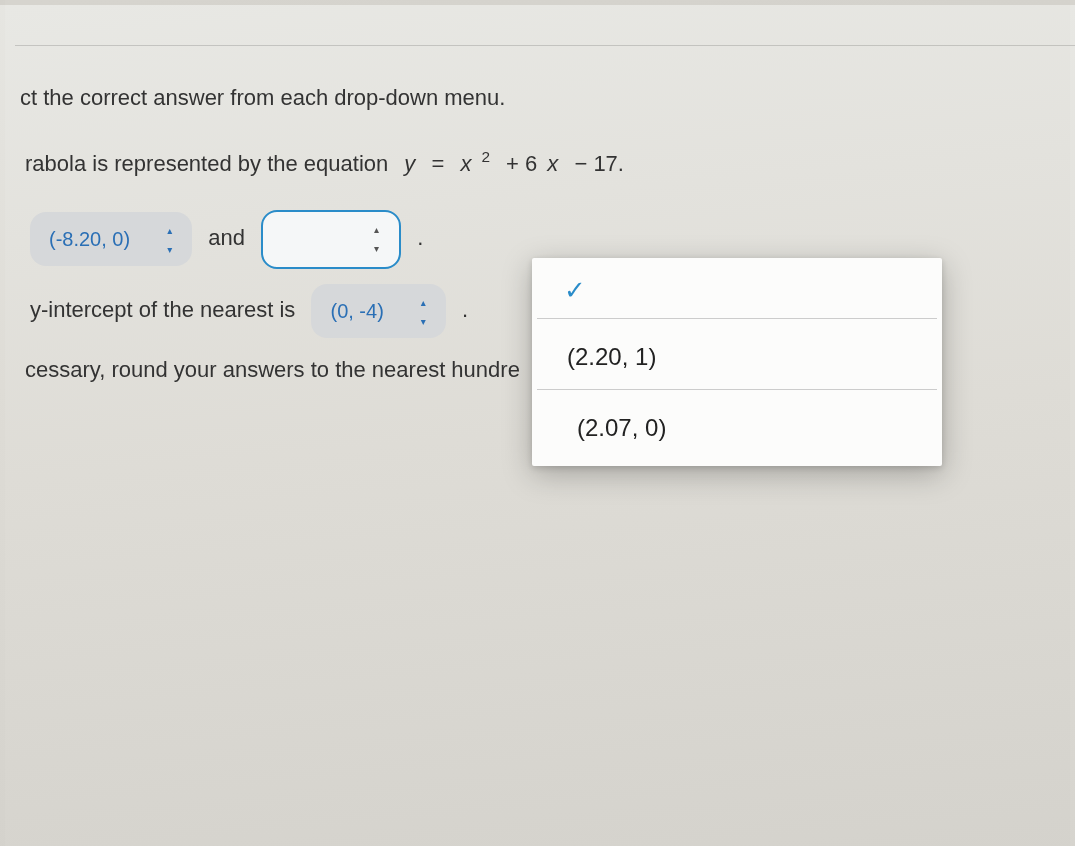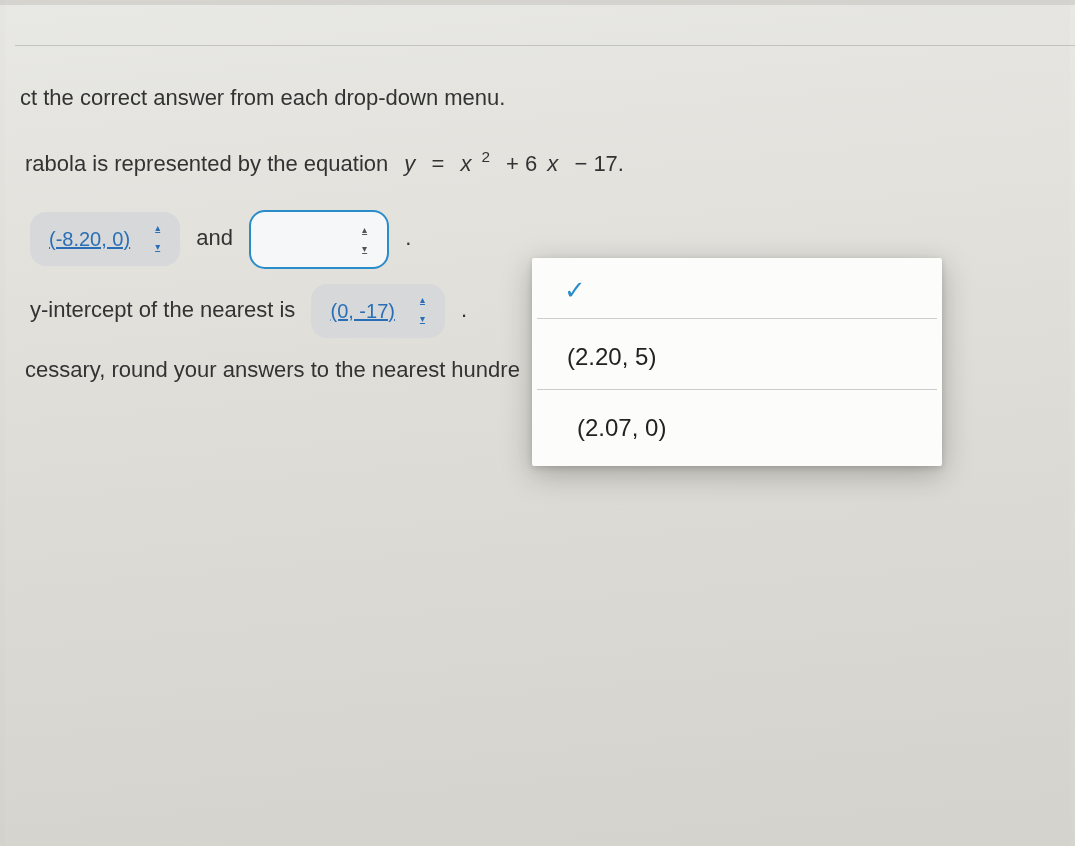--- a/index.html
+++ b/index.html
@@ -32,29 +32,28 @@
     margin-bottom: 30px;
   }
   .equation-line {
     margin-bottom: 24px;
   }
   .eq-var { font-style: italic; }
   .eq-sup { font-size: 0.7em; vertical-align: super; font-style: normal; }
   .answer-block { line-height: 2.0; }
   .pill {
     display: inline-flex;
-    align-items: flex-start;
+    align-items: flex-end;
     background: #d6d8da;
     border-radius: 16px;
     padding: 2px 10px 2px 14px;
     color: #2a6fb5;
     font-size: 20px;
     vertical-align: middle;
-    gap: 10px;
-    text-decoration: underline;
+    gap: 22px;
   }
   .pill.active {
     background: #f5f7f8;
     border: 2.5px solid #2a8cc9;
     color: #555;
     padding: 4px 10px 4px 22px;
     min-width: 140px;
     justify-content: flex-end;
   }
   .chev {
@@ -127,32 +126,32 @@
           <span>▴</span>
             <span>▾</span>
         </span>
       </span>
       <span>.</span>
     </div>
 
     <div>
       <span>y-intercept of the nearest is </span>
       <span class="pill">
-        <span>(0, -17)</span>
+        <span>(0, -4)</span>
         <span class="chev">
           <span>▴</span>
             <span>▾</span>
         </span>
       </span>
       <span> .</span>
     </div>
 
     <div>cessary, round your answers to the nearest hundre</div>
   </div>
 </div>
 
 <div class="dropdown">
   <div class="dd-header">
     <span class="check">✓</span>
   </div>
-  <div class="dd-item">(2.20, 5)</div>
+  <div class="dd-item">(2.20, 1)</div>
   <div class="dd-item">(2.07, 0)</div>
 </div>
 
 </body></html>

